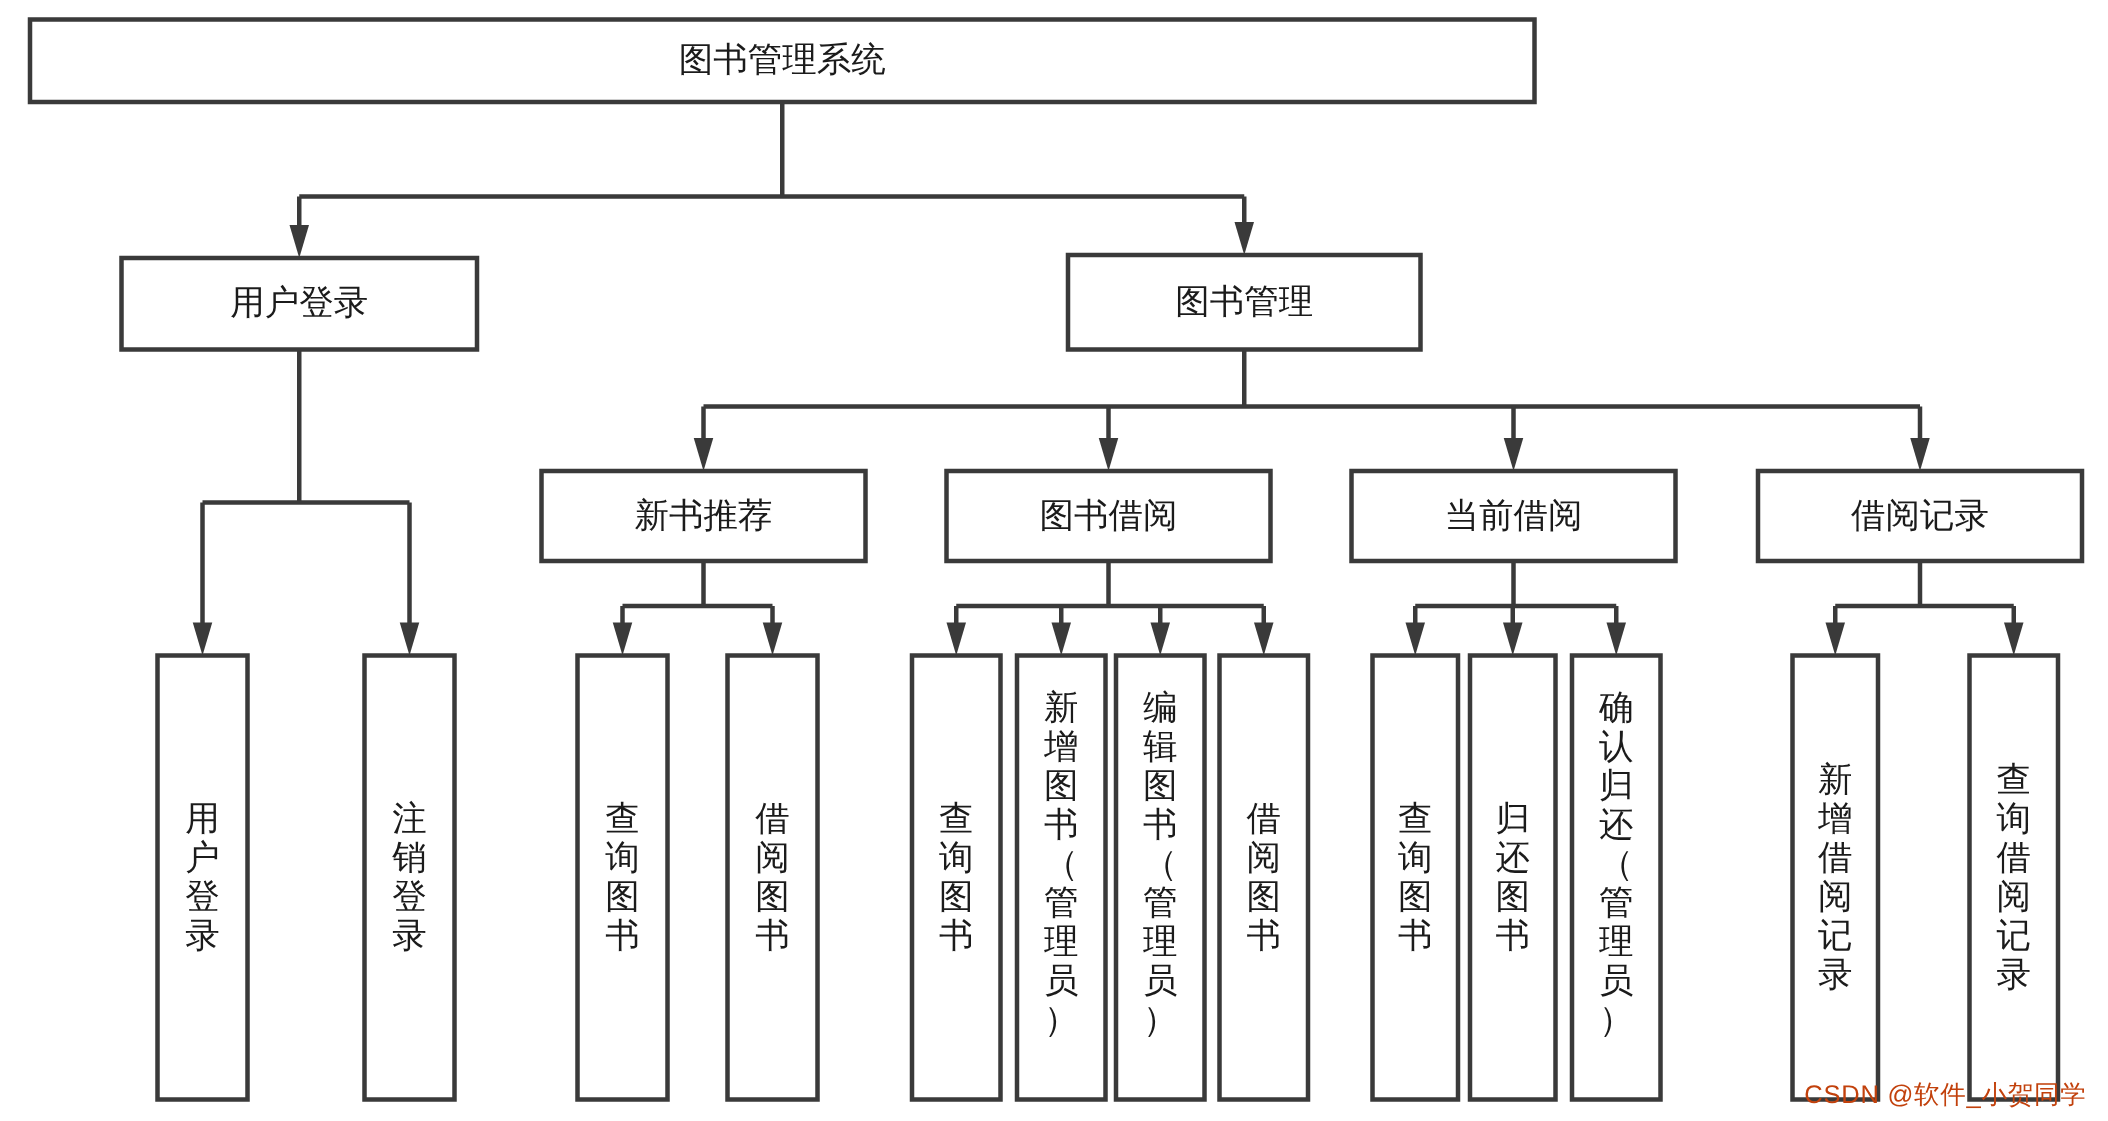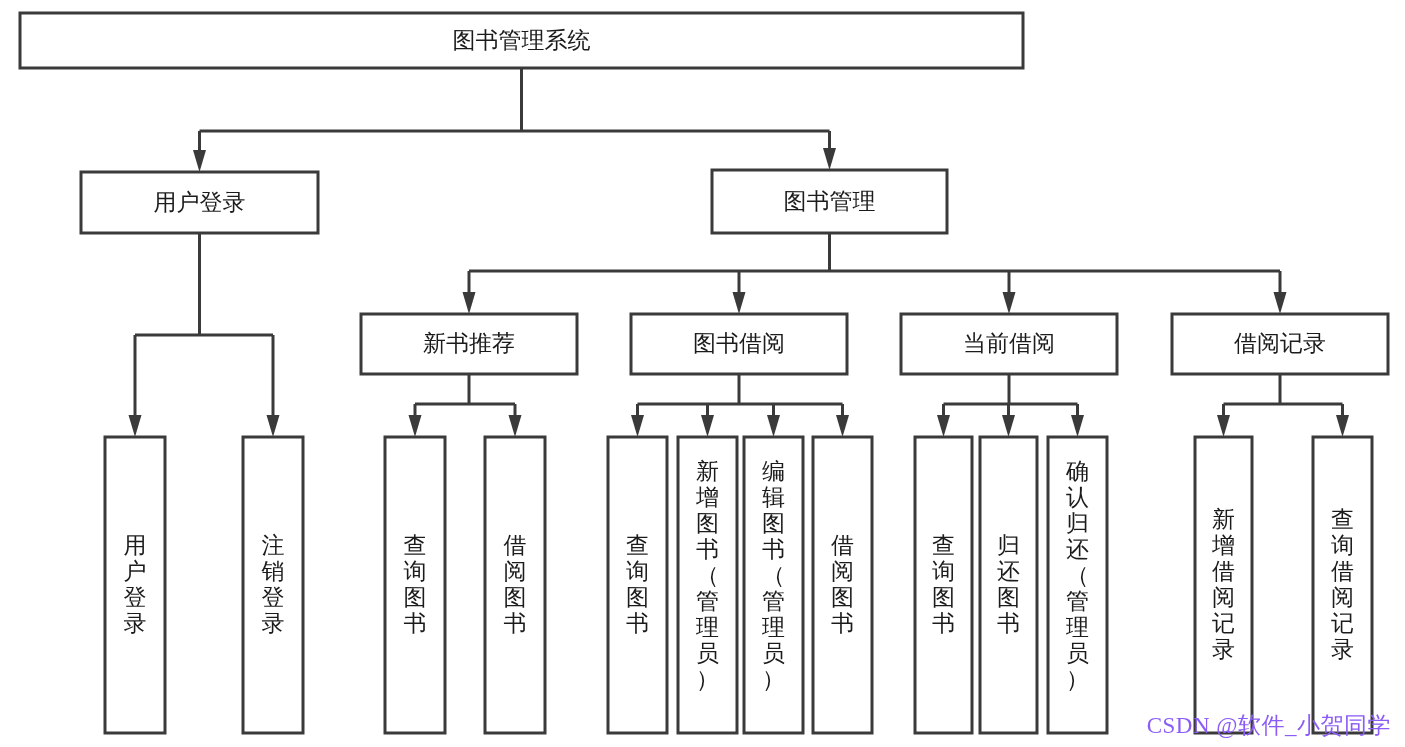--- a/index.html
+++ b/index.html
@@ -53,23 +53,23 @@
     font-family: "Liberation Sans", "DejaVu Sans", sans-serif;
     font-size: 23px;
     fill: #1b1b1b;
     text-anchor: middle;
     white-space: pre;
   }
   .watermark-text {
     position: absolute;
     right: 14px;
     bottom: 6px;
-    font-family: Liberation Serif, serif;
-    font-size: 23px;
-    color: #8b5cf6;
+    font-family: Liberation Sans, sans-serif;
+    font-size: 17px;
+    color: #c2410c;
     letter-spacing: 0.5px;
     user-select: none;
     pointer-events: none;
   }
 </style>
 </head>
 <body>
 
 <div id="diagram-root">
   <svg class="diagram-canvas" viewBox="0 0 1405 747" xmlns="http://www.w3.org/2000/svg">

